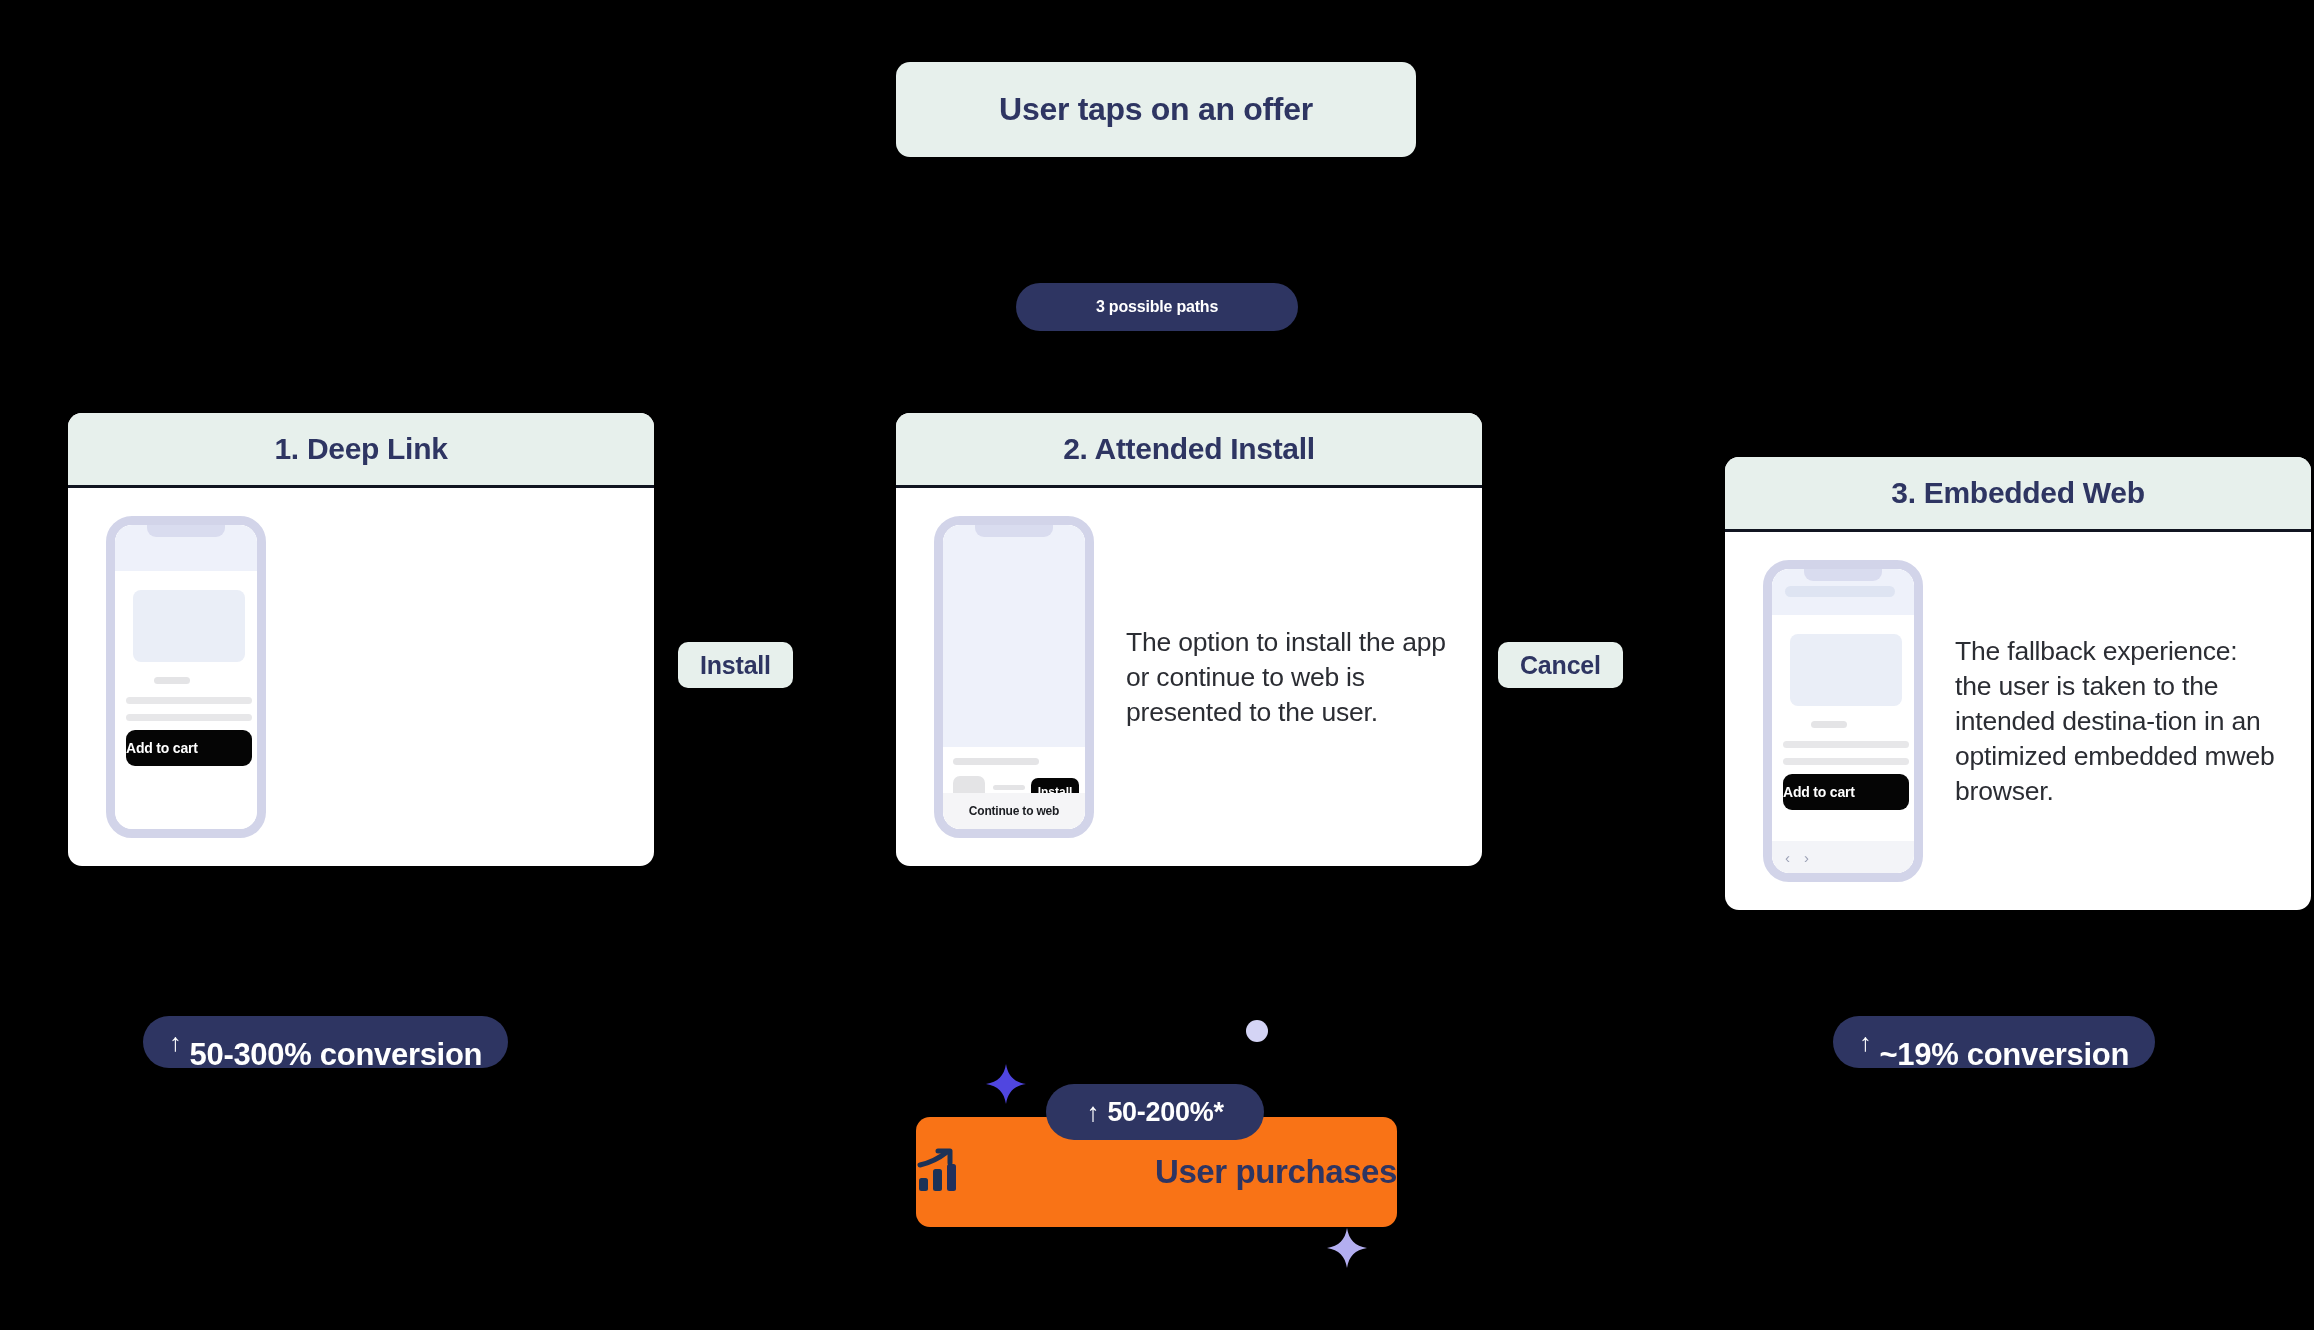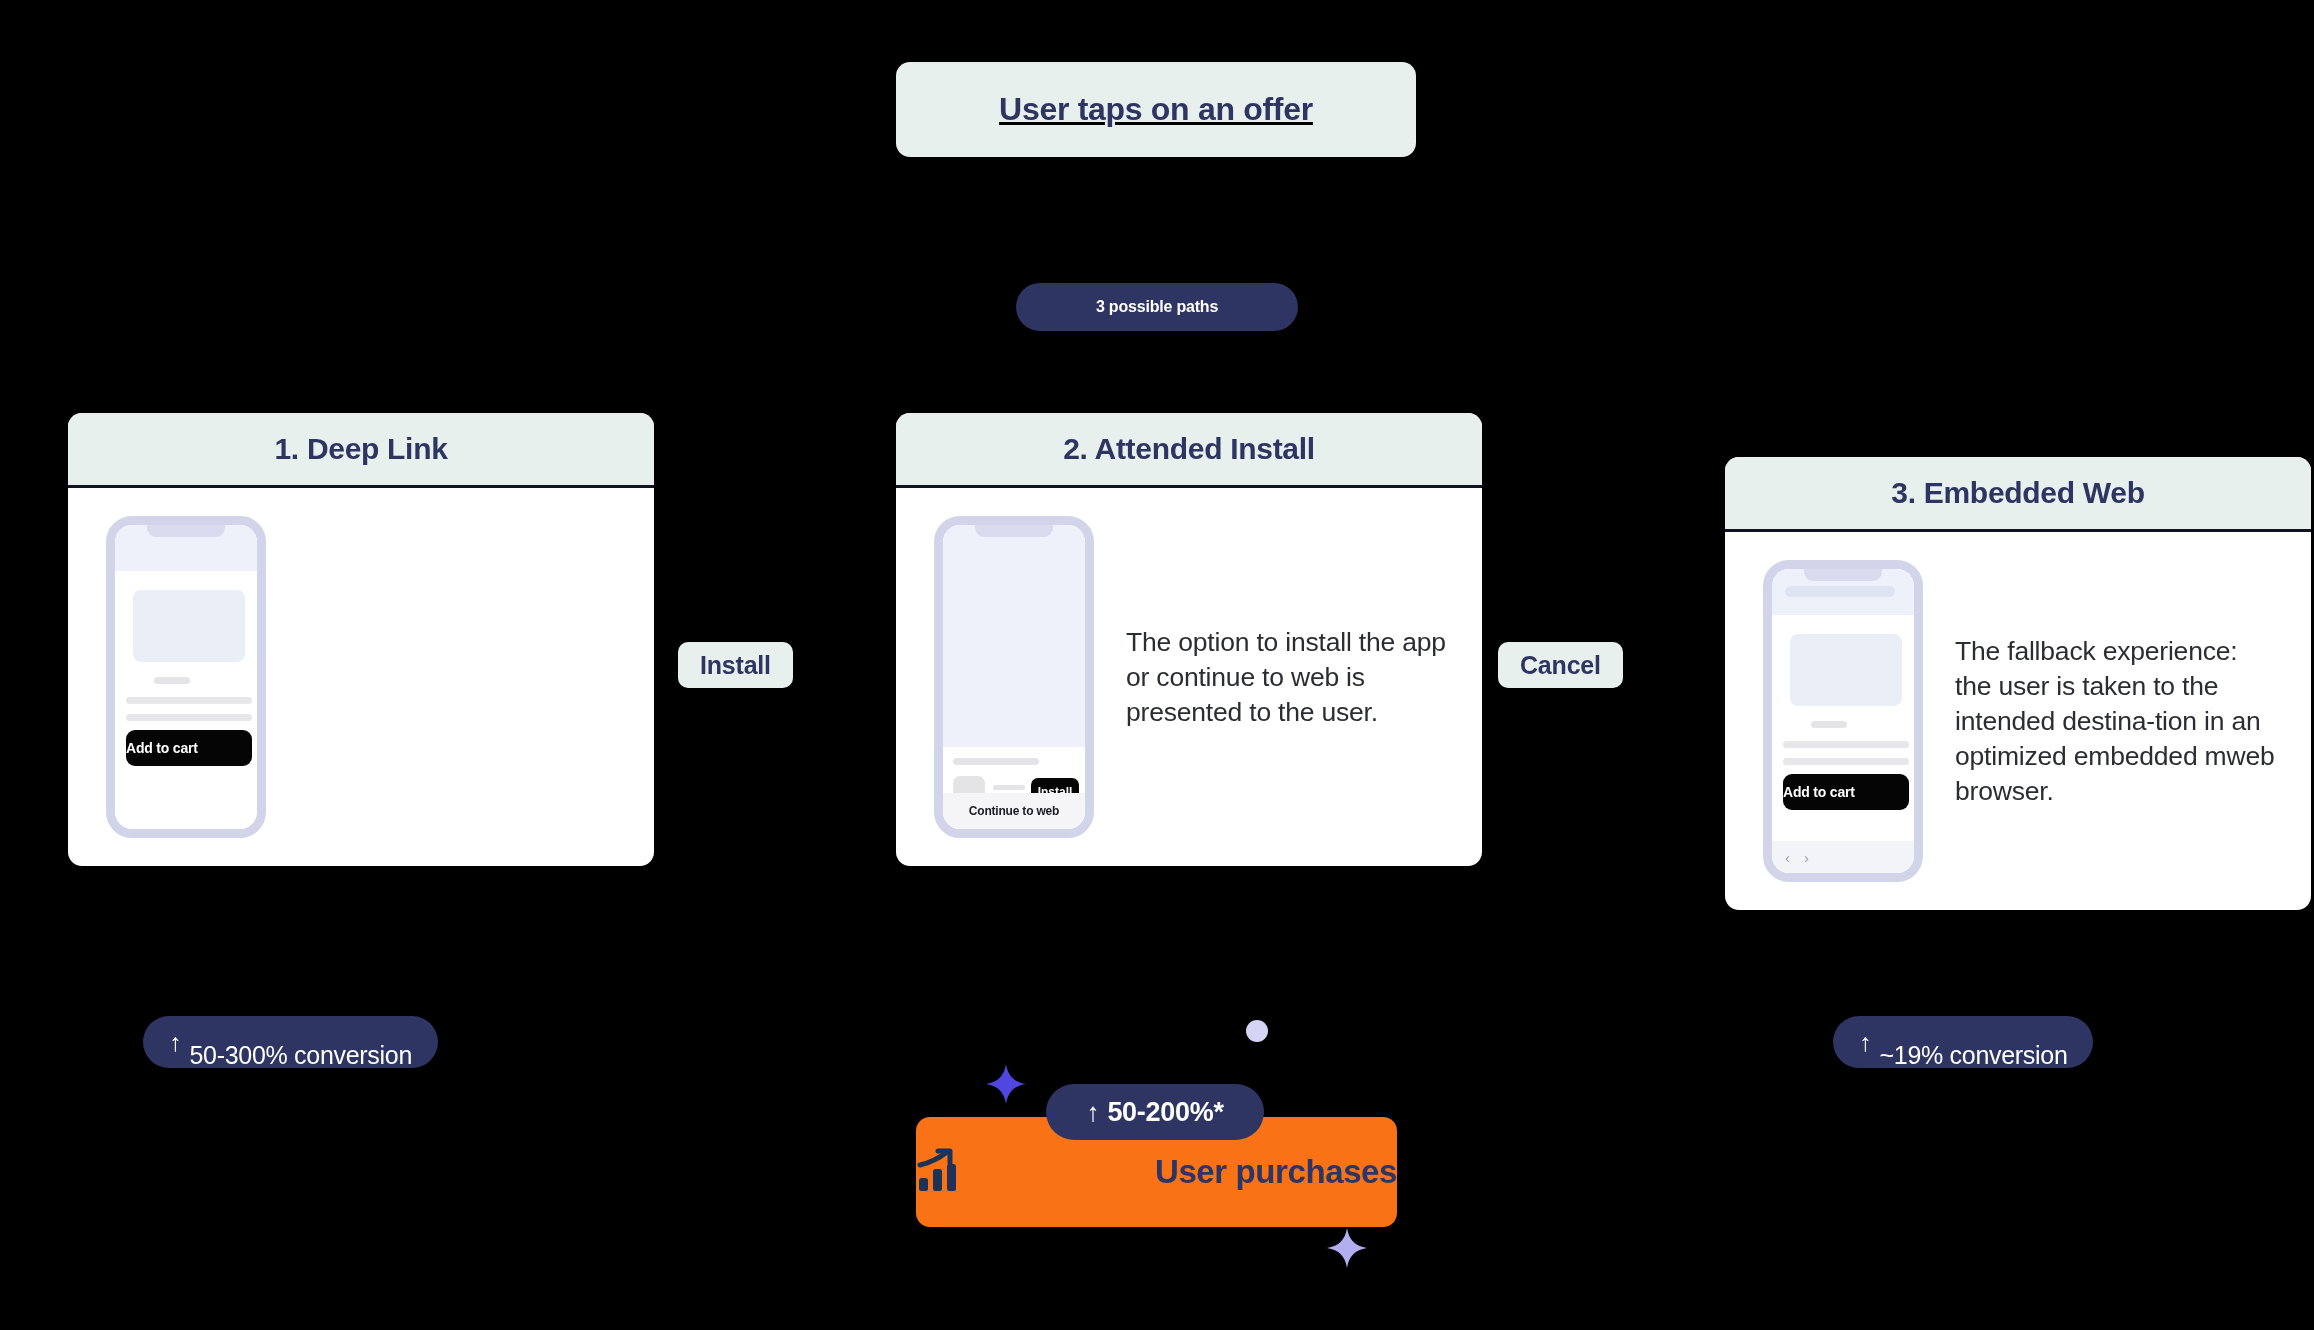--- a/index.html
+++ b/index.html
@@ -23,21 +23,20 @@
     position: absolute;
     left: 896px;
     top: 62px;
     width: 520px;
     height: 95px;
     background: #e7f0ec;
     border-radius: 14px;
     display: flex;
     align-items: center;
     justify-content: center;
-    text-decoration: underline;
   }
   .entry-card-label {
     font-size: 32px;
     font-weight: bold;
     color: #2e3562;
     letter-spacing: -0.3px;
   }
 
   
   .paths-pill {
@@ -343,22 +342,22 @@
   #conv-left  { left: 143px; }
   #conv-right { left: 1833px; }
   .conv-arrow {
     color: #ffffff;
     font-size: 25px;
     font-weight: bold;
     line-height: 1;
   }
   .conv-label {
     color: #ffffff;
-    font-size: 25px;
-    font-weight: normal;
+    font-size: 31px;
+    font-weight: bold;
     letter-spacing: -0.3px;
     white-space: nowrap;
     margin-top: 26px;
   }
 
   
   .purchase-card {
     position: absolute;
     left: 916px;
     top: 1117px;

